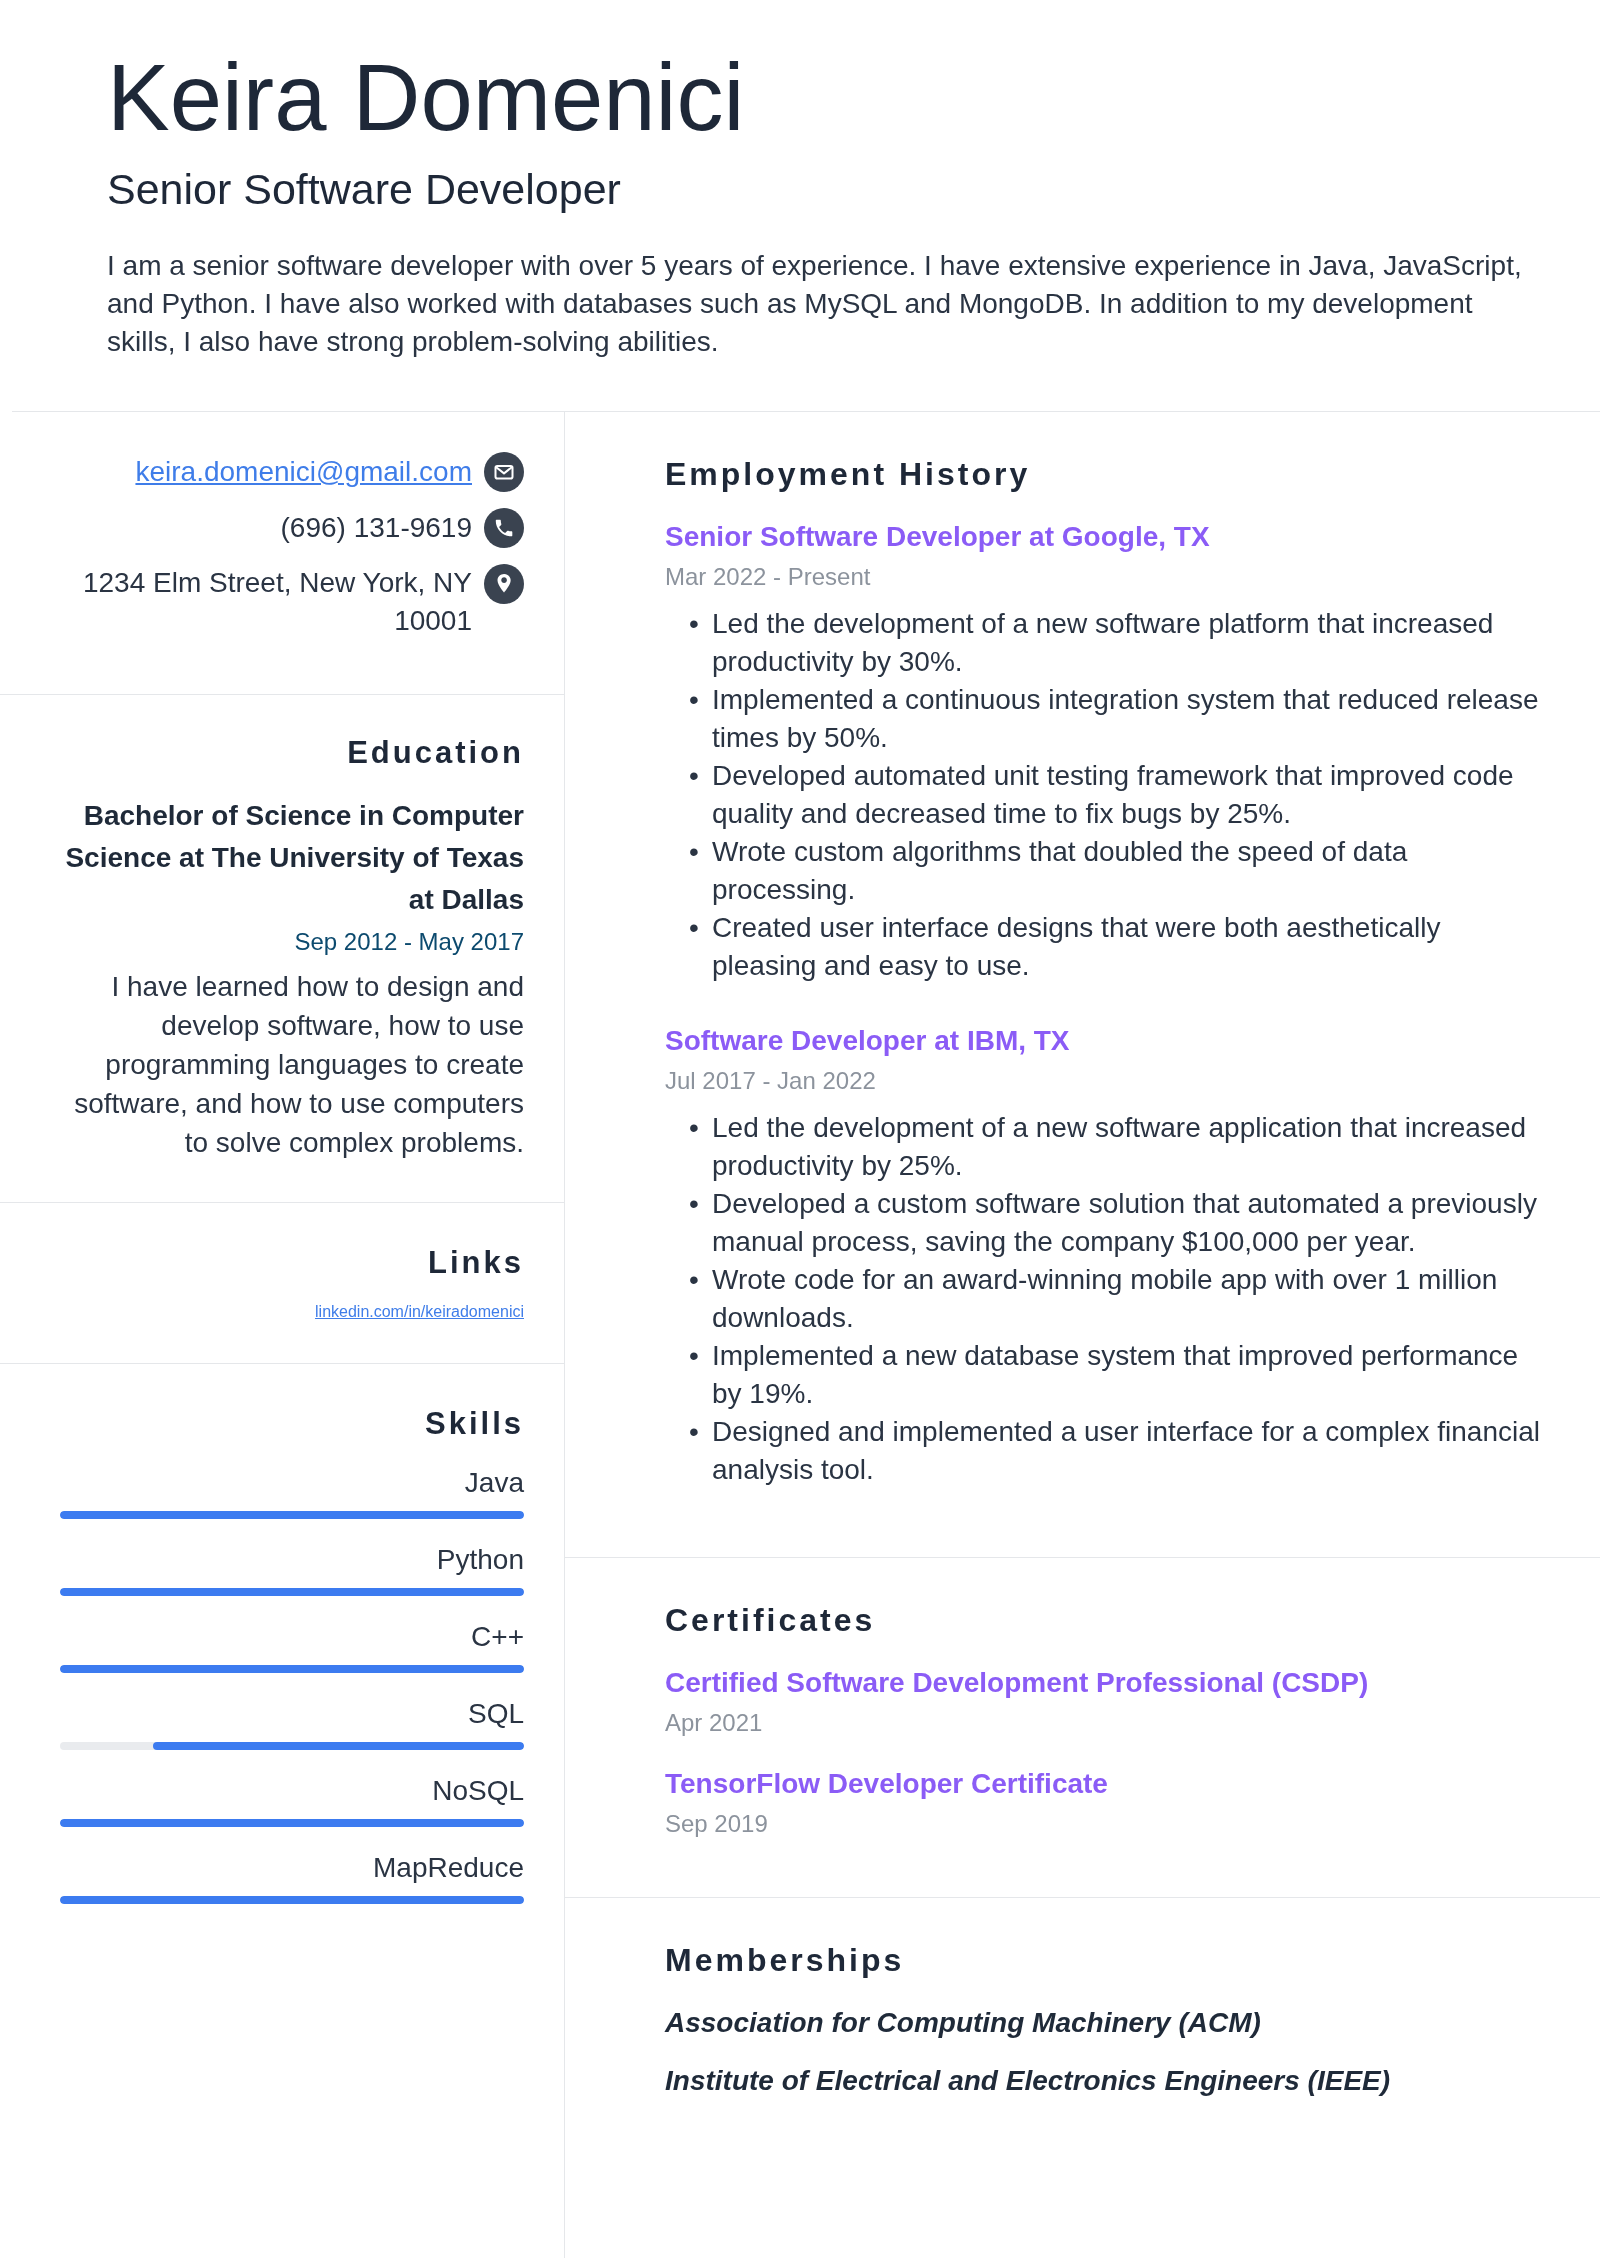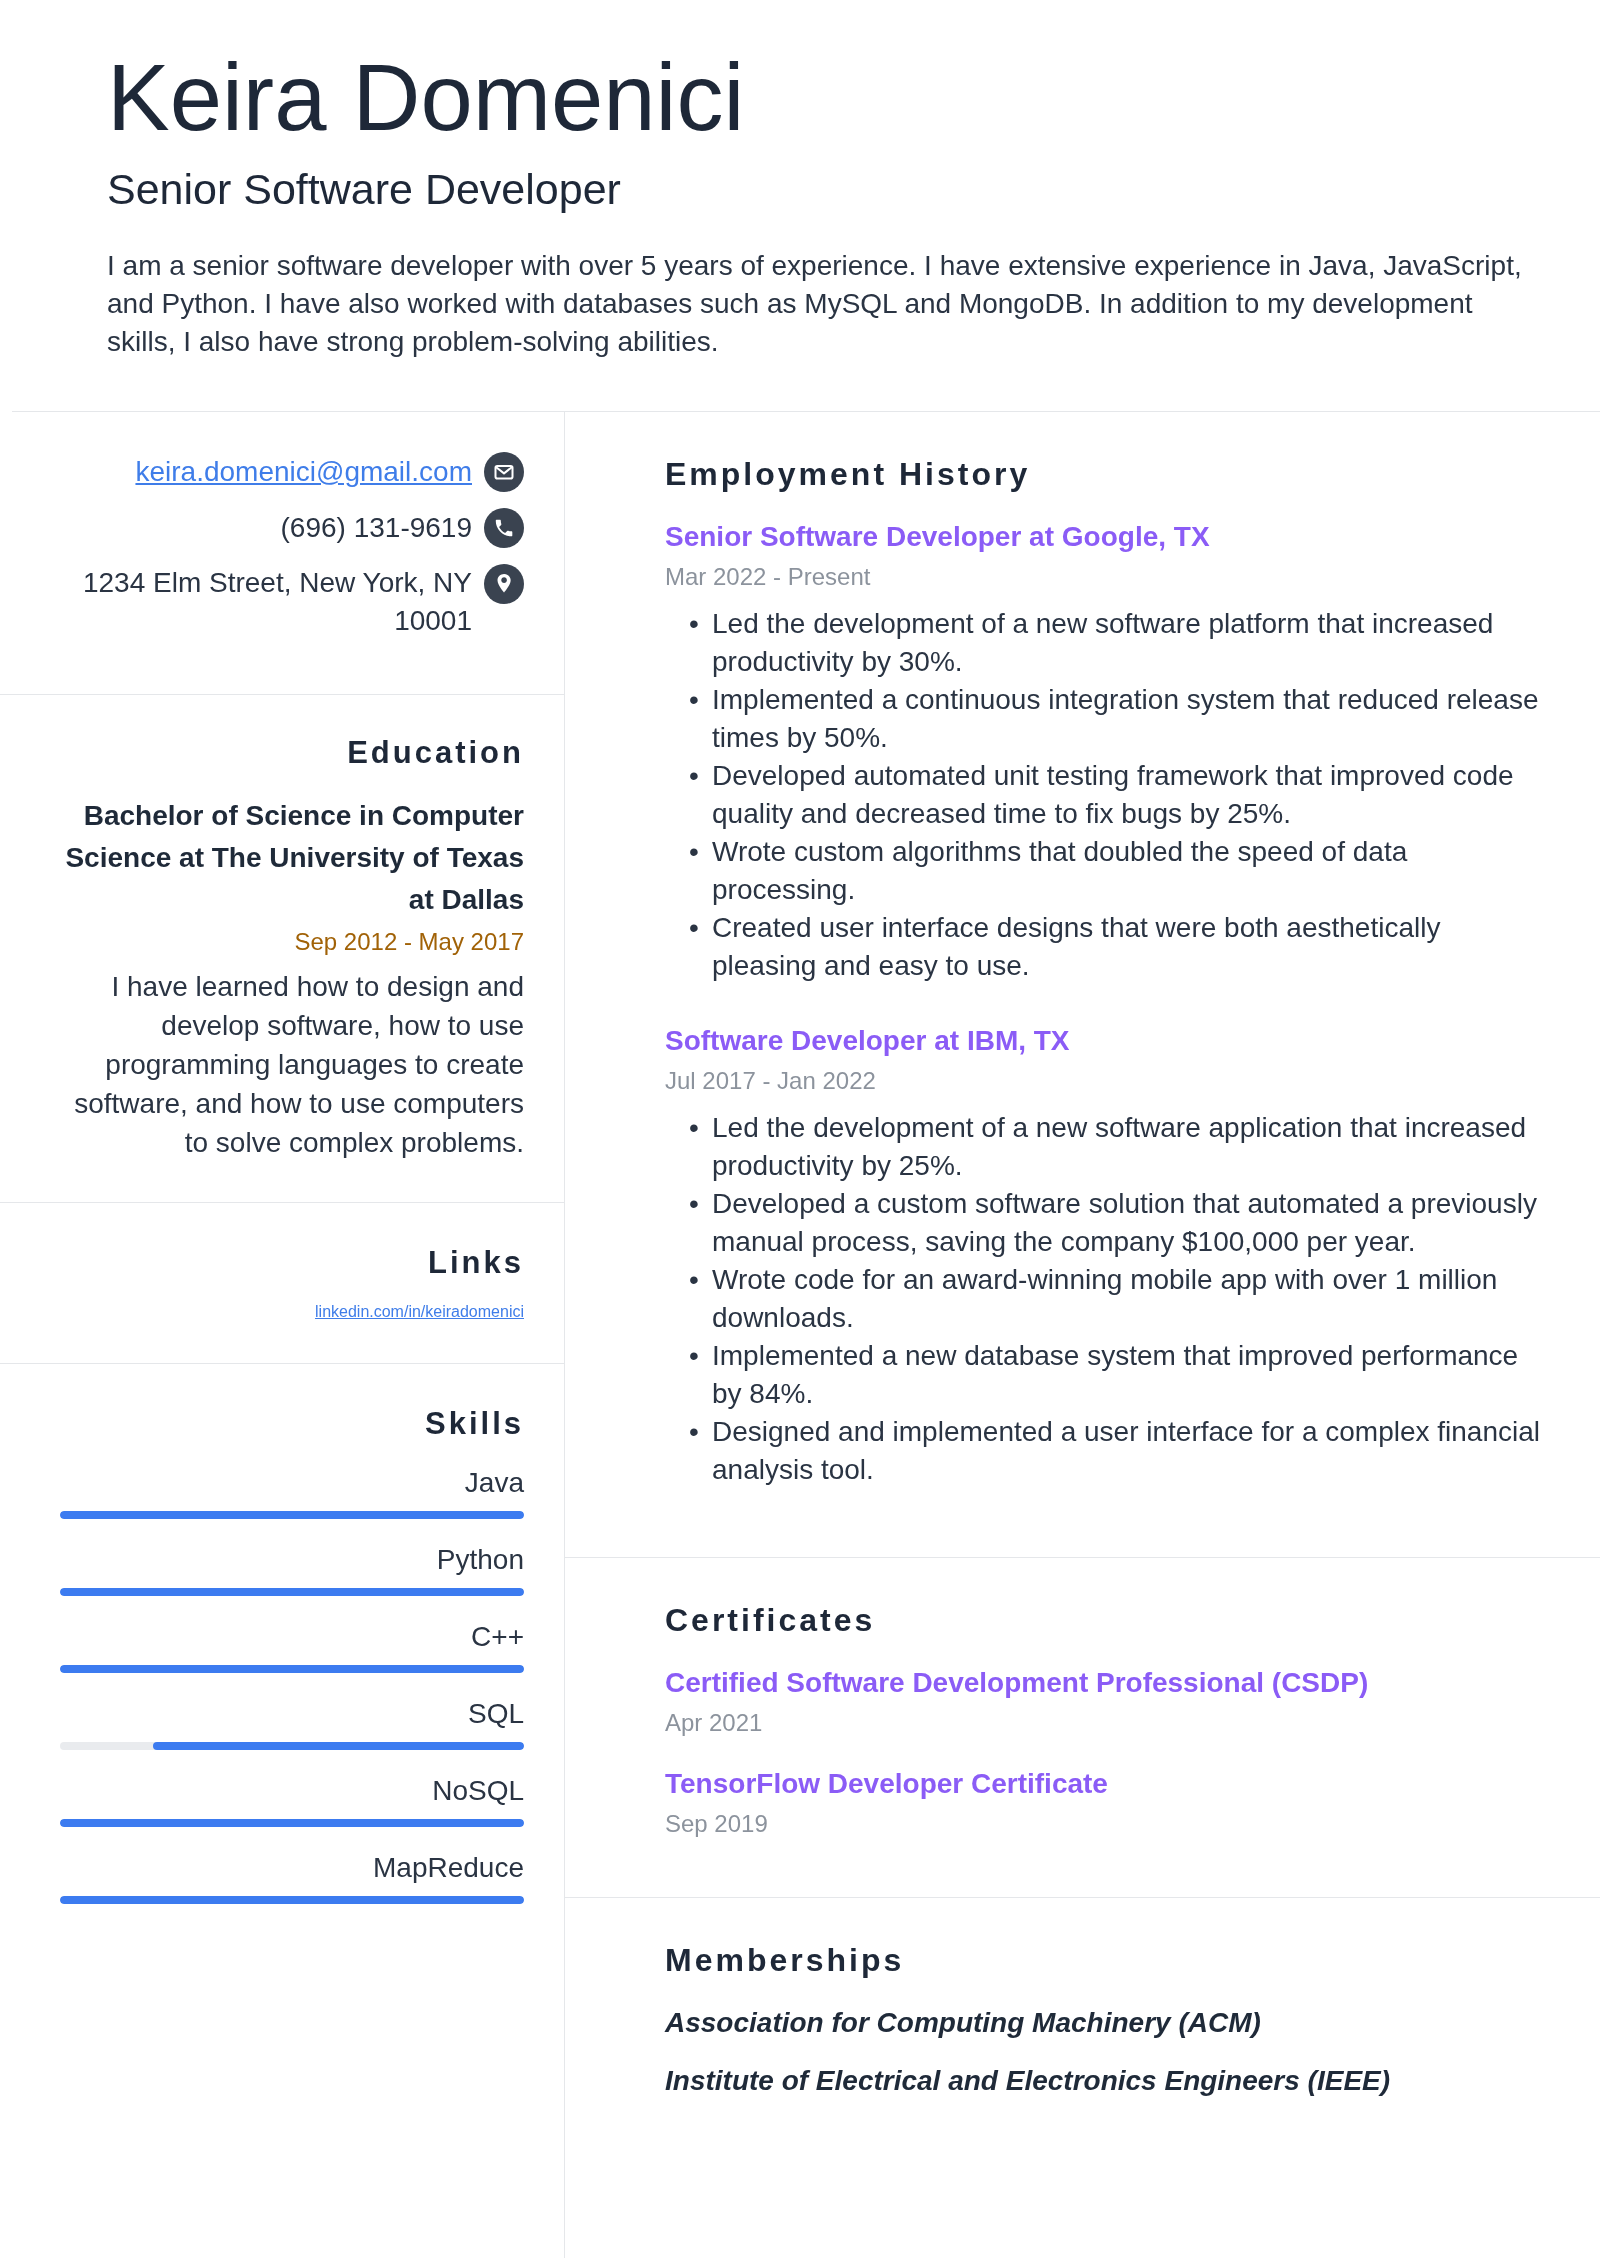--- a/index.html
+++ b/index.html
@@ -25,21 +25,21 @@
 
   .contact { padding-top: 40px; padding-bottom: 38px; }
   .contact-row { display: flex; justify-content: flex-end; align-items: center; gap: 12px; margin-bottom: 16px; font-size: 28px; line-height: 38px; }
   .contact-row.address { align-items: flex-start; }
   .contact-row.address .cicon { margin-top: 0px; }
   .cicon { width: 40px; height: 40px; flex: 0 0 40px; display: inline-block; }
   a.doc-link { color: #3f7de9; text-decoration: underline; }
   .addr div { text-align: right; }
 
   .degree { font-size: 28px; font-weight: 700; line-height: 42px; color: #1f2a39; }
-  .side-date { font-size: 24px; line-height: 30px; color: #a16207; margin: 6px 0 10px; }
+  .side-date { font-size: 24px; line-height: 30px; color: #0c4a6e; margin: 6px 0 10px; }
   .side-desc { font-size: 28px; line-height: 39px; color: #2a3443; }
 
   .links-section { padding-top: 42px; padding-bottom: 42px; }
   .links-section .side-title { margin-bottom: 22px; }
 
   .skills-section { padding-top: 42px; }
   .skill { margin-bottom: 24px; }
   .skill-name { font-size: 28px; line-height: 34px; margin-bottom: 11px; color: #2a3443; }
   .bar { height: 8px; border-radius: 4px; background: #e9ebee; overflow: hidden; }
   .fill { height: 100%; margin-left: auto; border-radius: 4px; background: #3c7bf0; }
@@ -202,21 +202,21 @@
               <h4 class="entry-title">Software Developer at IBM, TX</h4>
               <div class="entry-date">Jul 2017 - Jan 2022</div>
               <ul class="bullets">
 
                   <li>Led the development of a new software application that increased productivity by 25%.</li>
 
                   <li>Developed a custom software solution that automated a previously manual process, saving the company $100,000 per year.</li>
 
                   <li>Wrote code for an award-winning mobile app with over 1 million downloads.</li>
 
-                  <li>Implemented a new database system that improved performance by 84%.</li>
+                  <li>Implemented a new database system that improved performance by 19%.</li>
 
                   <li>Designed and implemented a user interface for a complex financial analysis tool.</li>
                 </ul>
             </article>
           </div>
       </section>
 
       <section class="main-section">
         <h3 class="main-title">Certificates</h3>
         <div>

